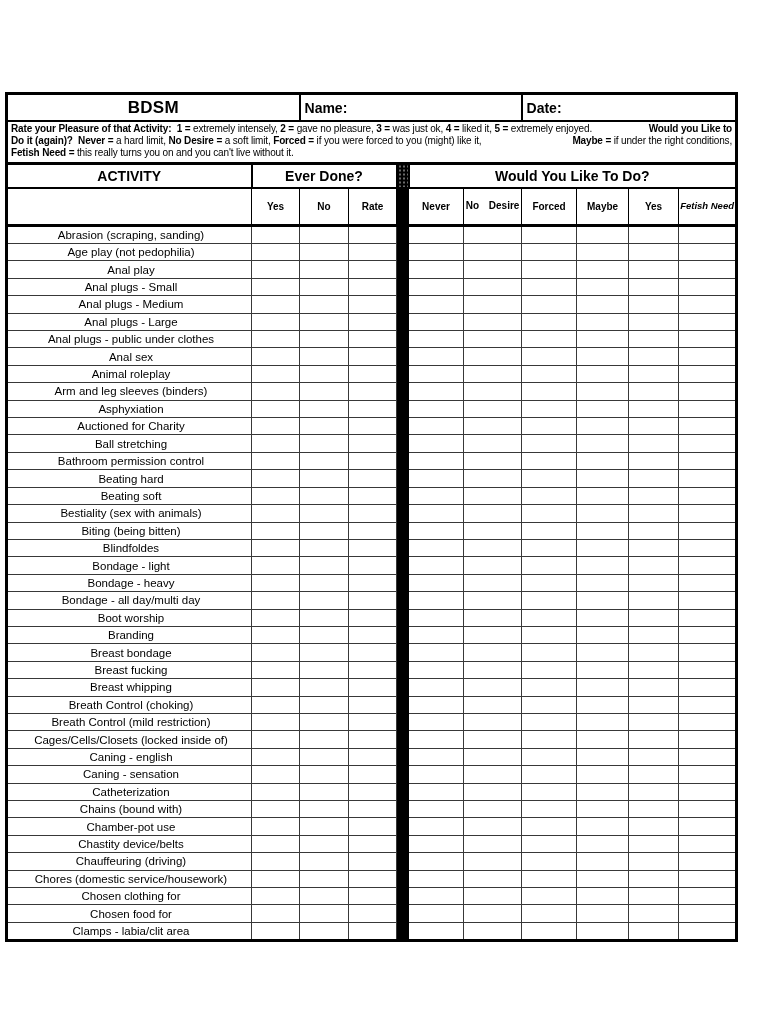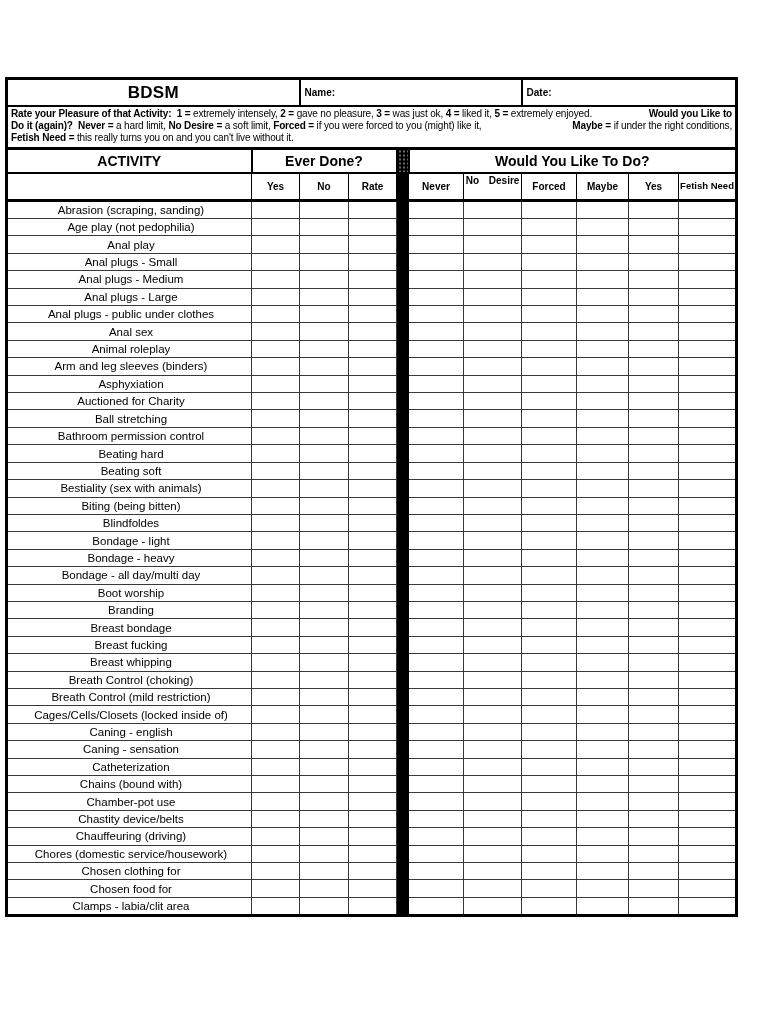--- a/index.html
+++ b/index.html
@@ -1,34 +1,34 @@
 <!DOCTYPE html>
 <html><head>
 <meta charset="utf-8">
 <style>
   html,body{margin:0;padding:0;}
   body{
     width:770px;height:1024px;background:#ffffff;position:relative;
     font-family:"Liberation Sans","DejaVu Sans",sans-serif;color:#000;
   }
-  .sheet{position:absolute;left:5px;top:77px;}
+  .sheet{position:absolute;left:5px;top:92px;}
   table.form{
     border-collapse:collapse;table-layout:fixed;width:730px;
     border:3px solid #000;
   }
   col.c-act{width:245px;}
   col.c-yes{width:48px;} col.c-no{width:49px;} col.c-rate{width:48px;}
   col.c-strip{width:12px;}
   col.c-never{width:55px;} col.c-nodesire{width:58px;} col.c-forced{width:55px;}
   col.c-maybe{width:52px;} col.c-yes2{width:50px;} col.c-fetish{width:58px;}
 
   
   tr.title-row > *{border:2px solid #000;height:25px;padding:0;}
   th.bdsm{font-size:17px;font-weight:bold;text-align:center;letter-spacing:.3px;}
-  th.field{font-size:10px;font-weight:bold;text-align:left;padding-left:4px;vertical-align:middle;}
+  th.field{font-size:14px;font-weight:bold;text-align:left;padding-left:4px;vertical-align:middle;}
 
   
   tr.instr-row td{
     border:2px solid #000;border-bottom:3px solid #000;
     padding:1px 3px 2px 3px;vertical-align:top;
   }
   .instr-line{
     font-size:10px;line-height:12.2px;white-space:nowrap;
     letter-spacing:-0.15px;
   }
@@ -37,22 +37,22 @@
   .instr-line b{font-weight:bold;}
 
   
   tr.section-row th{border:2px solid #000;height:22px;font-size:14px;font-weight:bold;text-align:center;vertical-align:middle;padding:0;}
 
   
   tr.subhead-row th{
     border:1px solid #000;border-bottom:3px solid #000;height:24px;
     font-size:10px;font-weight:bold;text-align:center;vertical-align:middle;padding:0;
   }
-  tr.subhead-row th.nodesire{vertical-align:top;padding-top:1px;word-spacing:7px;}
-  tr.subhead-row th.fetish{font-size:9.5px;line-height:10.5px;}
+  tr.subhead-row th.nodesire{vertical-align:top;padding-top:11px;word-spacing:7px;}
+  tr.subhead-row th.fetish{font-size:9.5px;line-height:10.5px;font-style:italic;}
 
   
   .strip{background:#000;border-color:#000 !important;padding:0;}
   .strip-textured{
     background-color:#000;
     background-image:radial-gradient(circle,#6a6a6a 0.8px,transparent 0.9px);
     background-size:4px 4px;
     background-repeat:repeat;
     background-position:0 0;
   }

